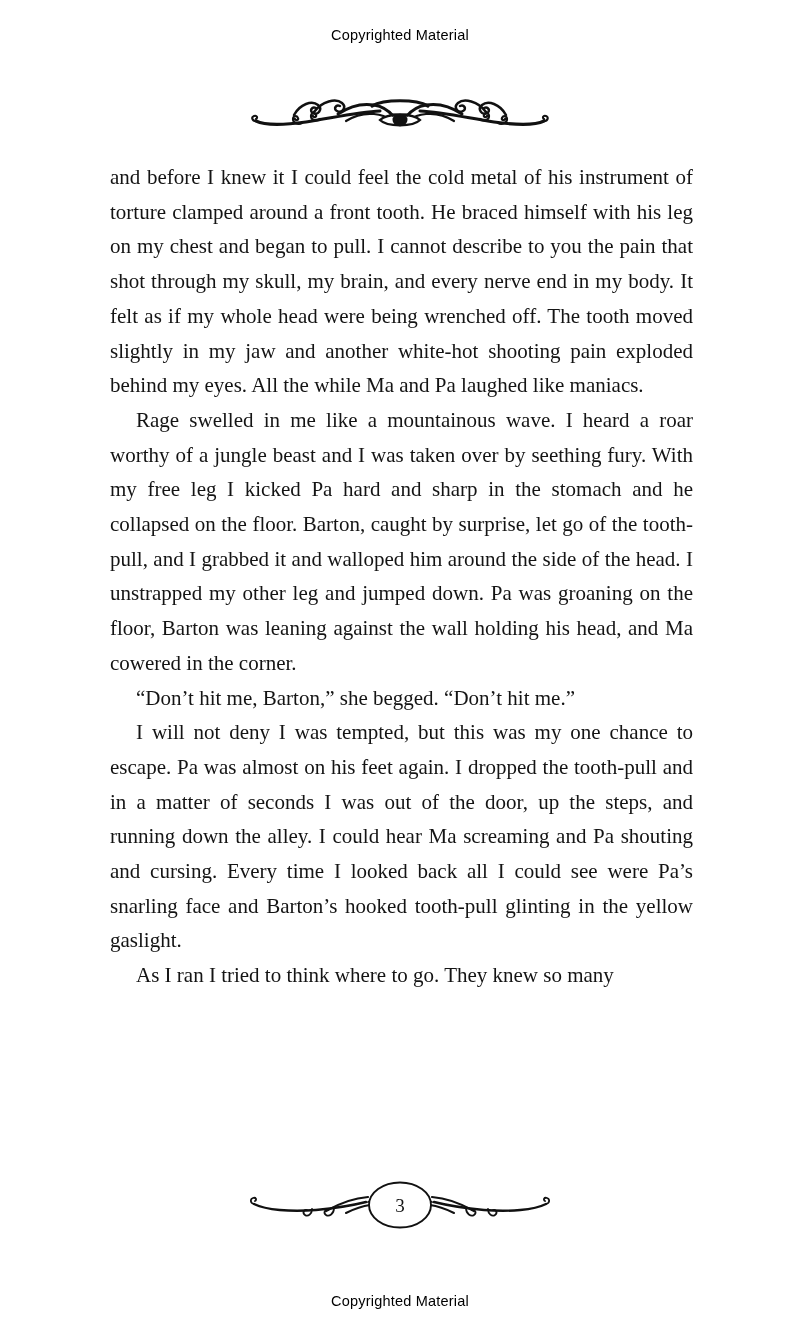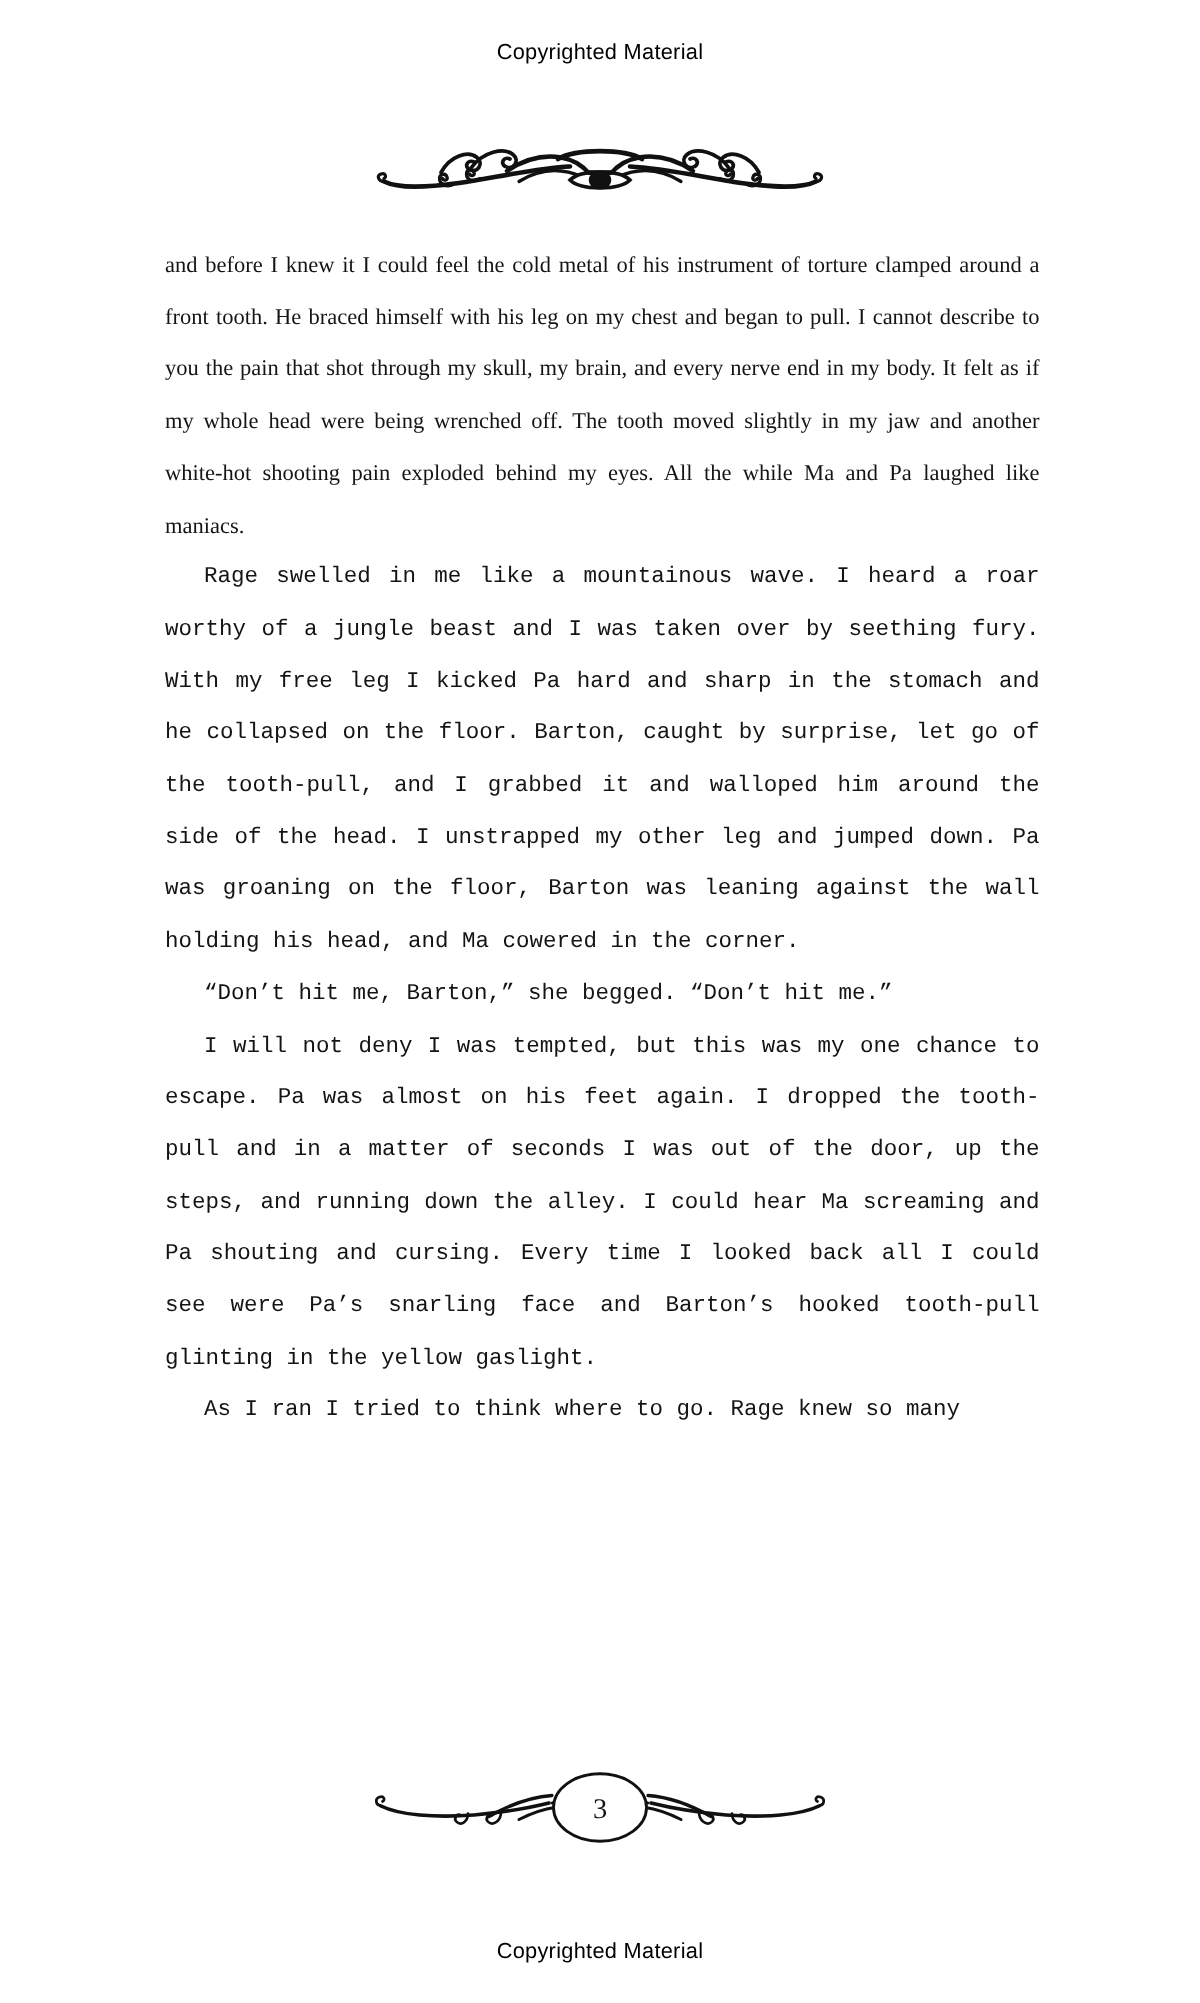--- a/index.html
+++ b/index.html
@@ -58,29 +58,28 @@
   .body-text {
     position: absolute;
     left: 110px;
     top: 160px;
     width: 583px;
   }
   .body-text p {
     margin: 0;
     text-align: justify;
     text-justify: inter-word;
-    font-size: 15px;
+    font-size: 21px;
     line-height: 34.7px;
     color: #141414;
     text-indent: 0;
     hyphens: manual;
   }
   .body-text p.indented {
     text-indent: 26px;
-    font-family: Liberation Mono, monospace;
   }
   
   .body-text p { text-align-last: left; }
 </style>
 </head>
 <body>
 
 <div class="page">
 
   <div class="watermark watermark-top">Copyrighted Material</div>
@@ -121,21 +120,21 @@
         <rect x="142" y="21.5" width="16" height="3.2" fill="#111111"></rect>
       </g>
     </svg>
   </div>
 
   <div class="body-text">
     <p>and before I knew it I could feel the cold metal of his in­strument of torture clamped around a front tooth. He braced himself with his leg on my chest and began to pull. I cannot describe to you the pain that shot through my skull, my brain, and every nerve end in my body. It felt as if my whole head were being wrenched off. The tooth moved slightly in my jaw and another white-hot shooting pain ex­ploded behind my eyes. All the while Ma and Pa laughed like maniacs.</p>
     <p class="indented">Rage swelled in me like a mountainous wave. I heard a roar worthy of a jungle beast and I was taken over by seething fury. With my free leg I kicked Pa hard and sharp in the stomach and he collapsed on the floor. Barton, caught by surprise, let go of the tooth-pull, and I grabbed it and walloped him around the side of the head. I unstrapped my other leg and jumped down. Pa was groaning on the floor, Barton was lean­ing against the wall holding his head, and Ma cowered in the corner.</p>
     <p class="indented">“Don’t hit me, Barton,” she begged. “Don’t hit me.”</p>
     <p class="indented">I will not deny I was tempted, but this was my one chance to escape. Pa was almost on his feet again. I dropped the tooth-pull and in a matter of seconds I was out of the door, up the steps, and running down the alley. I could hear Ma screaming and Pa shouting and cursing. Every time I looked back all I could see were Pa’s snarling face and Barton’s hooked tooth-pull glinting in the yellow gaslight.</p>
-    <p class="indented">As I ran I tried to think where to go. Rage knew so many</p>
+    <p class="indented">As I ran I tried to think where to go. They knew so many</p>
   </div>
 
   <div class="ornament ornament-bottom">
     <svg viewBox="0 0 300 58" xmlns="http://www.w3.org/2000/svg">
       <g fill="none" stroke="#111111" stroke-linecap="round">
 
         <path d="M4 26 C 16 32, 40 34, 66 32 C 88 30, 104 27, 116 24" stroke-width="2.4"></path>
         <path d="M4 26 C 0 25, 0 21, 3 20 C 6 19, 7 22, 5 23" stroke-width="1.8"></path>
 
         <path d="M62 31 C 62 36, 58 39, 55 37 C 52 35, 54 31, 57 32" stroke-width="1.8"></path>

